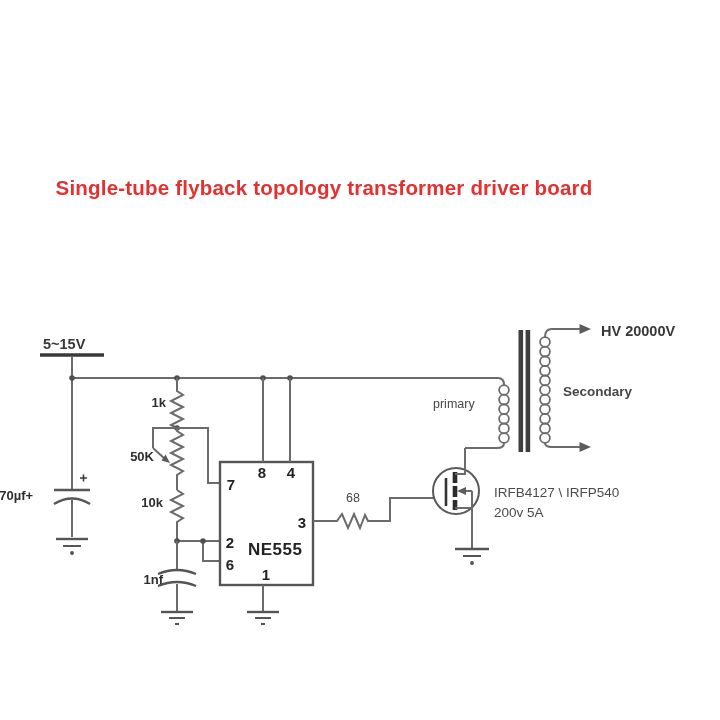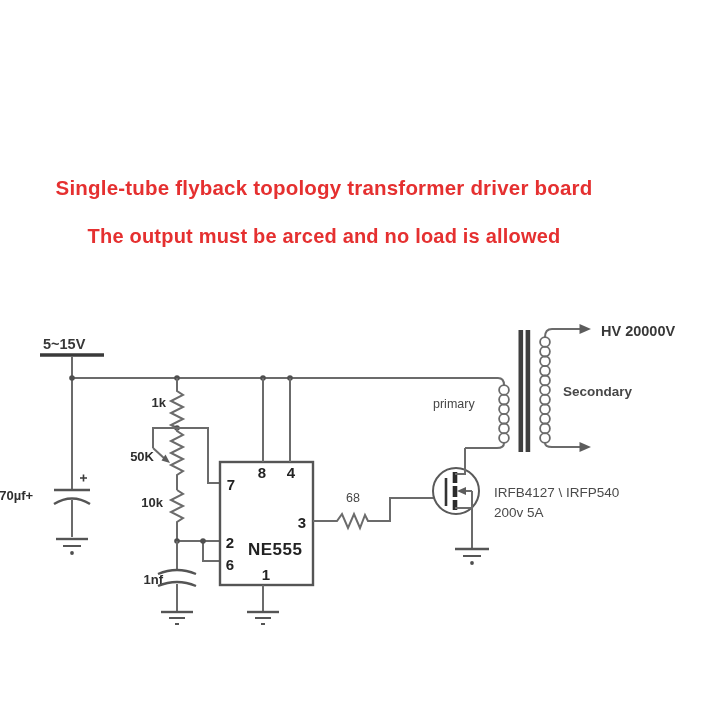--- a/index.html
+++ b/index.html
@@ -31,21 +31,20 @@
   .coil  { stroke:#6b6b6b; stroke-width:1.8; fill:none; }
   .dot   { fill:#4f4f4f; }
   .ah    { fill:#5c5c5c; stroke:none; }
 </style>
 </head>
 <body>
 
 <div id="canvas">
 
   <div id="title1" class="title-line">Single-tube flyback topology transformer driver board</div>
-  <div id="title2" class="title-line">The output must be arced and no load is allowed</div>
 
   <svg width="720" height="720" viewBox="0 0 720 720">
 
     <g>
       <text x="43" y="349" class="big">5~15V</text>
       <line x1="40" y1="355" x2="104" y2="355" stroke="#3a3a3a" stroke-width="3.4"></line>
       <line x1="72" y1="356" x2="72" y2="489" class="wire"></line>
     </g>
 
     <g>

